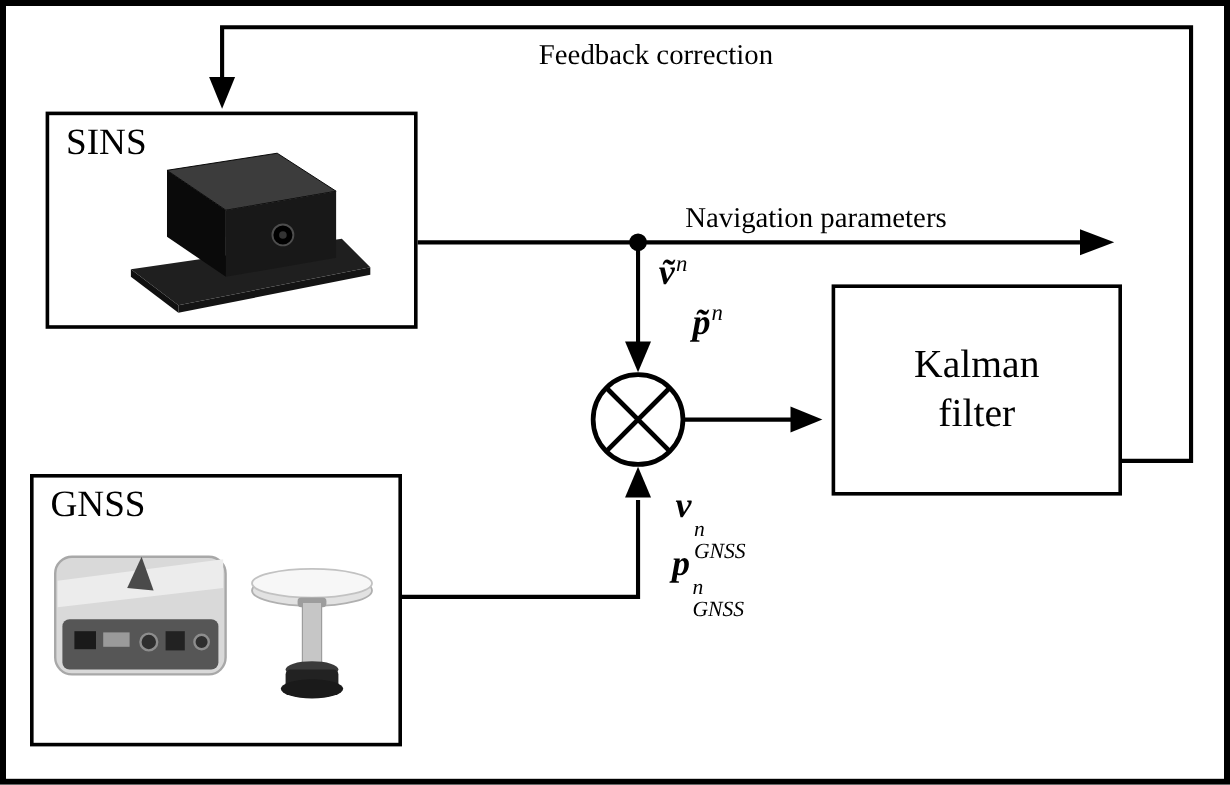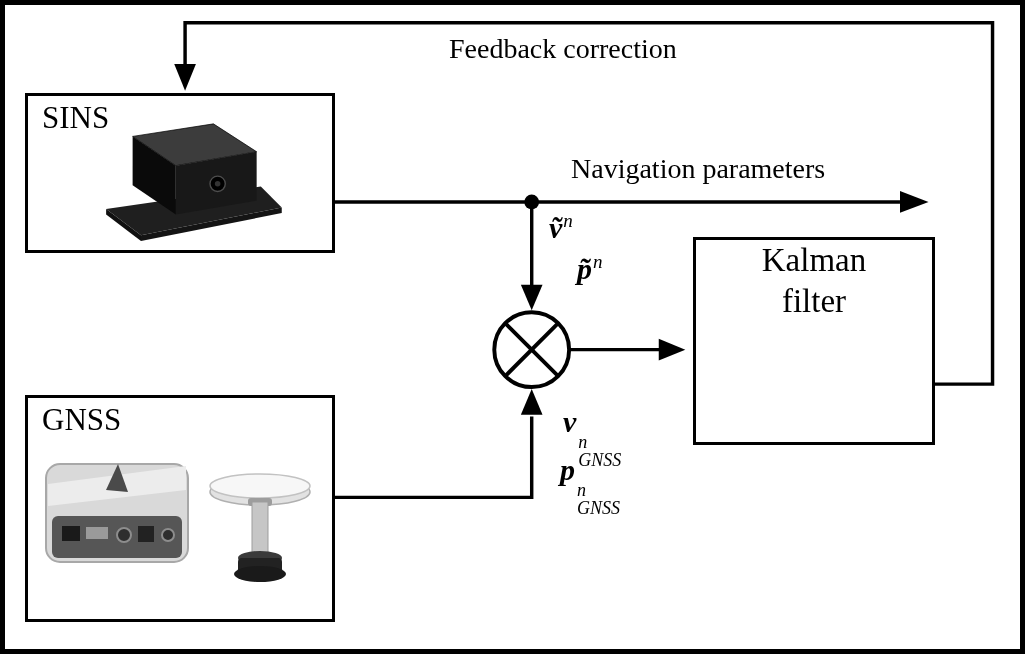--- a/index.html
+++ b/index.html
@@ -1,28 +1,28 @@
 <!DOCTYPE html>
 <html><head>
 <meta charset="utf-8">
 <style>
   *{box-sizing:border-box;margin:0;padding:0}
   html,body{background:#ffffff}
   body{font-family:"Liberation Serif",serif;color:#000}
   .canvas{position:relative;width:1025px;height:654px;background:#fff;border:5px solid #000;overflow:hidden}
   .wires{position:absolute;left:0;top:0;width:100%;height:100%}
   .block{position:absolute;background:#fff;border:3px solid #000}
-  #sins-box{left:20px;top:88px;width:310px;height:160px}
+  #sins-box{left:33px;top:88px;width:310px;height:181px}
   #gnss-box{left:20px;top:390px;width:310px;height:227px}
-  #kalman-box{left:688px;top:232px;width:242px;height:208px;display:flex;flex-direction:column;align-items:center;font-size:33px;line-height:1.25}
+  #kalman-box{left:688px;top:232px;width:242px;height:176px;display:flex;flex-direction:column;align-items:center;justify-content:center;font-size:33px;line-height:1.25}
   .block-title{position:absolute;left:14px;top:4px;font-size:31px;z-index:2;background:transparent}
   .device{position:absolute;left:0;top:0;width:100%;height:100%}
-  .lbl{position:absolute;font-size:28px;white-space:nowrap}
+  .lbl{position:absolute;font-size:24px;white-space:nowrap}
   #feedback-label{left:444px;top:28px}
-  #nav-label{left:566px;top:148px}
+  #nav-label{left:566px;top:164px}
   .sig{position:absolute;font-size:30px;font-weight:bold;font-style:italic;white-space:nowrap;line-height:1}
   .sig sup{font-size:19px;font-weight:normal;font-style:italic;margin-left:1px}
   .supsub{display:inline-flex;flex-direction:column;align-items:flex-start;font-size:18px;font-weight:normal;font-style:italic;line-height:1;vertical-align:-16px;margin-left:2px}
   #sig-vtilde{left:544px;top:206px}
   #sig-ptilde{left:572px;top:247px}
   #sig-vgnss{left:558px;top:402px}
   #sig-pgnss{left:555px;top:450px}
 </style>
 </head>
 <body>

